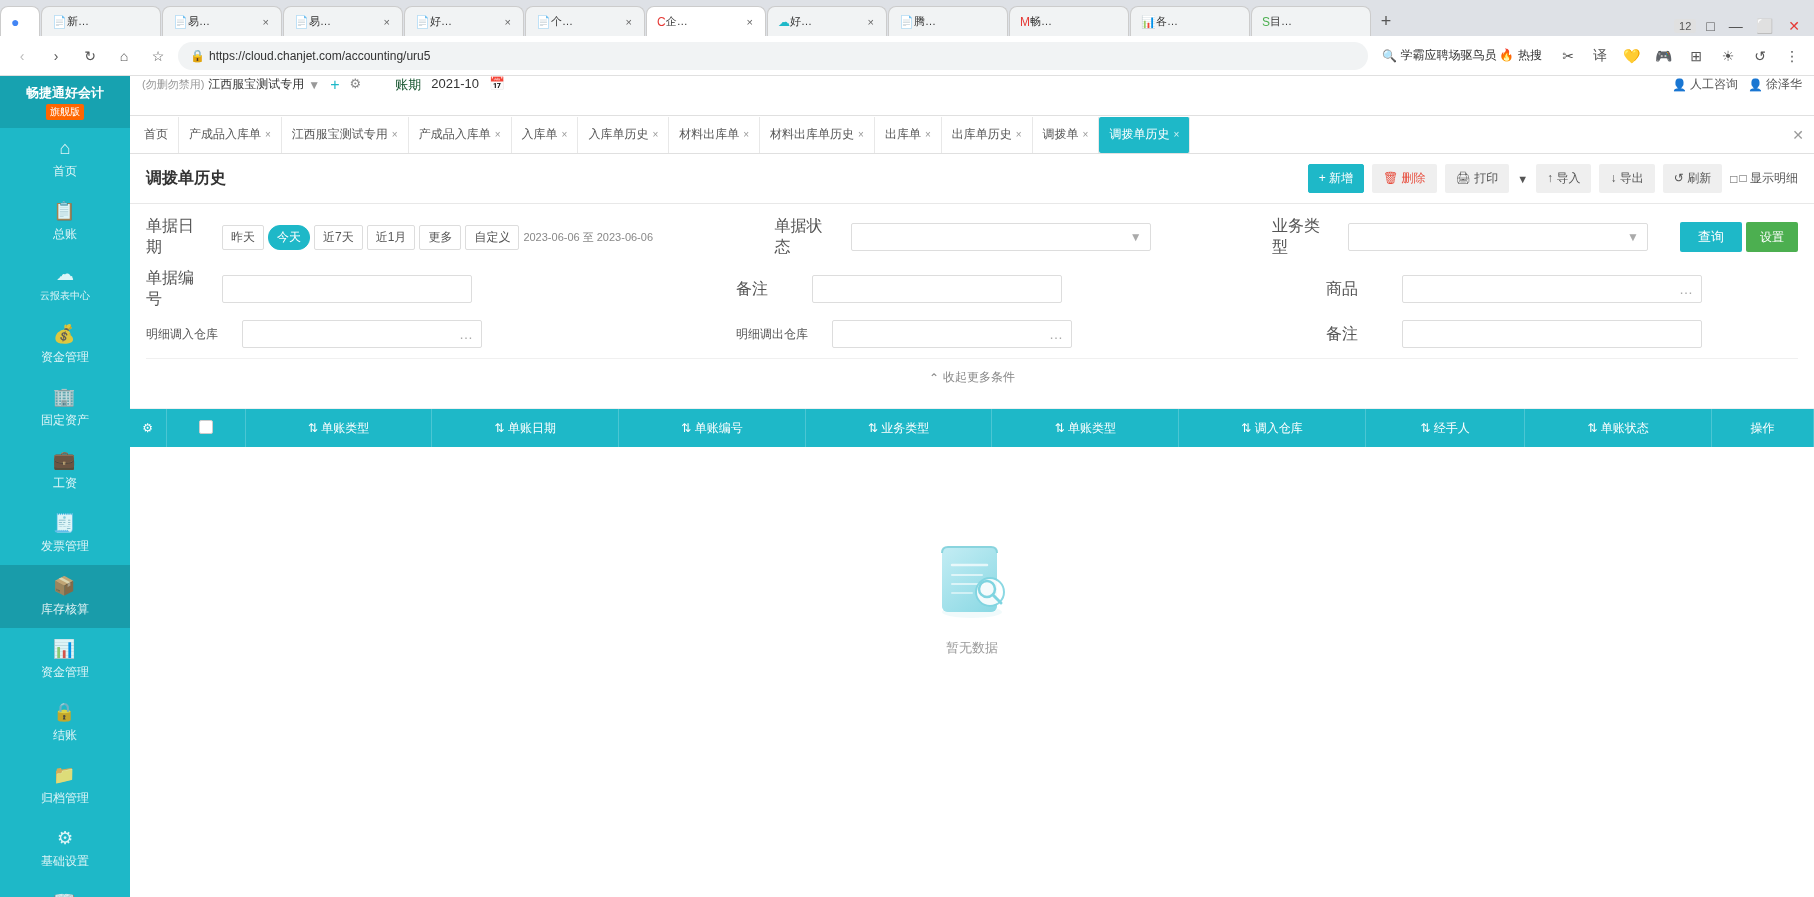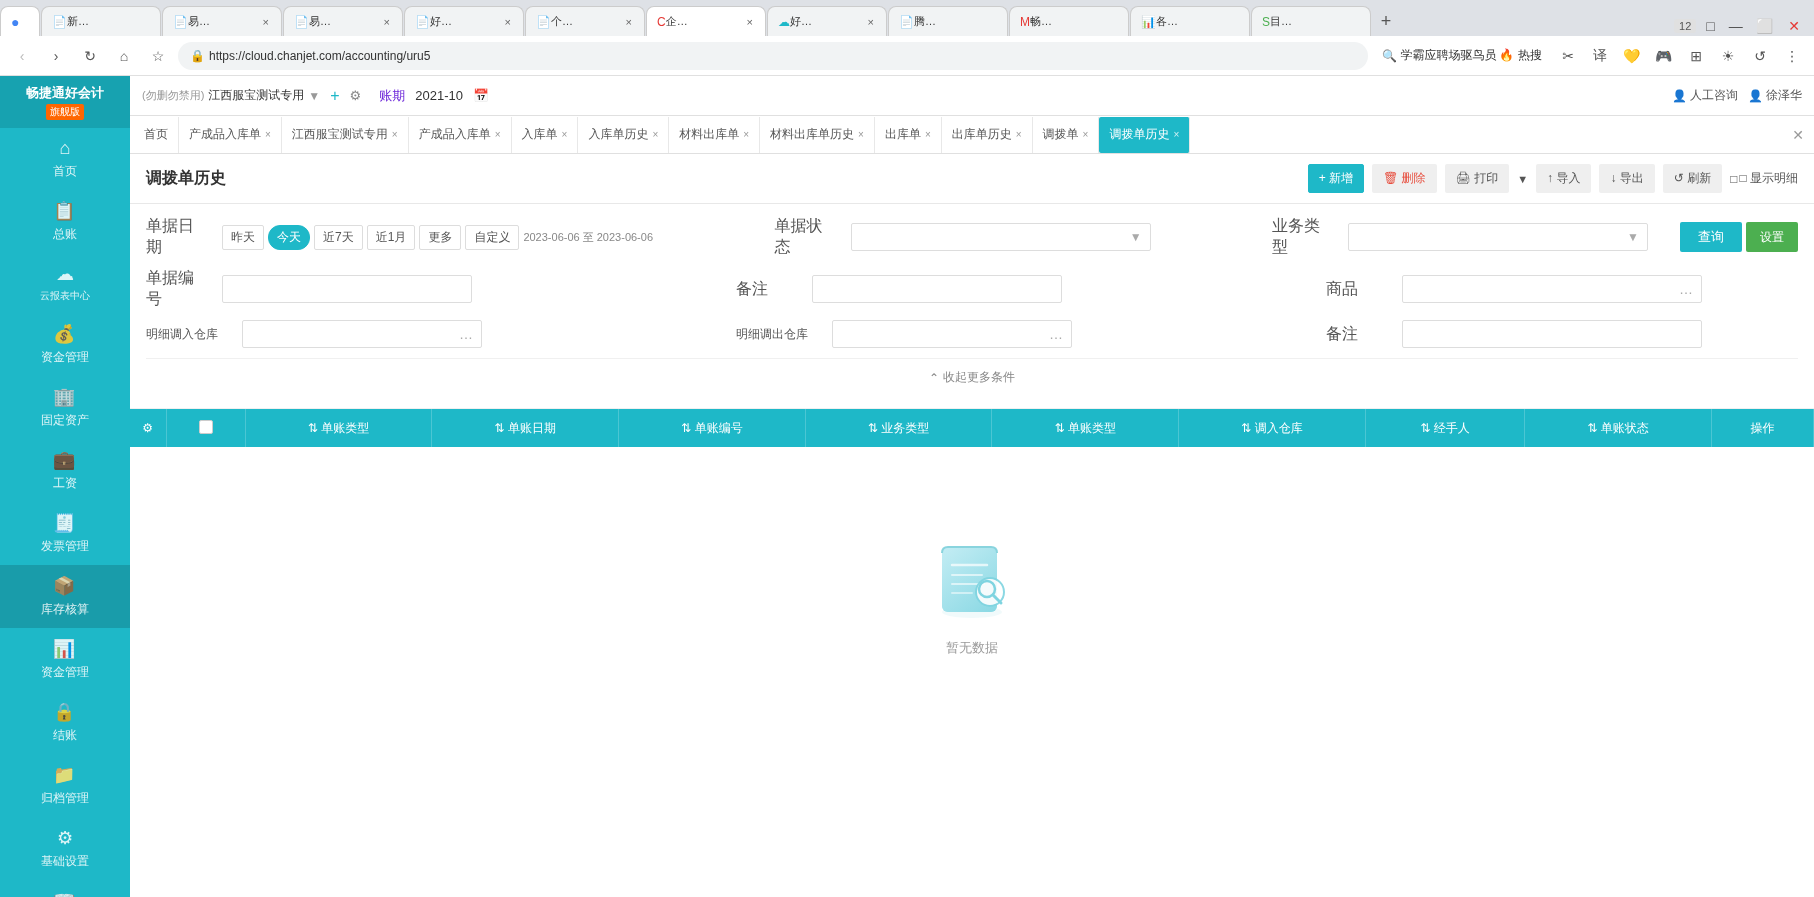--- a/index.html
+++ b/index.html
@@ -28,21 +28,21 @@
 
     
     .sidebar { width: 130px; background: #1eb8c8; color: #fff; display: flex; flex-direction: column; height: 100%; flex-shrink: 0; }
     .sidebar-logo { background: #17a2b0; padding: 8px 10px; display: flex; flex-direction: column; align-items: center; }
     .logo-title { font-size: 13px; font-weight: bold; color: #fff; text-align: center; }
     .logo-badge { font-size: 10px; background: #ff6600; color: #fff; padding: 1px 4px; border-radius: 2px; margin-top: 2px; }
     .sidebar-item { display: flex; flex-direction: column; align-items: center; padding: 10px 5px; cursor: pointer; color: rgba(255,255,255,0.85); font-size: 12px; gap: 4px; }
     .sidebar-item .si-icon { font-size: 18px; }
 
     
-    .top-bar { height: 40px; background: #fff; border-bottom: 1px solid #e0e0e0; display: flex; align-items: center; padding: 0 12px; gap: 10px; }
+    .top-bar { height: 40px; background: #fff; border-bottom: 1px solid #e0e0e0; display: flex; align-items: flex-start; padding: 0 12px; gap: 10px; }
     .company-selector { display: flex; align-items: center; gap: 4px; font-size: 12px; color: #333; cursor: pointer; }
     .top-bar-right { margin-left: auto; display: flex; align-items: center; gap: 10px; }
     .consultant-btn { display: flex; align-items: center; gap: 3px; font-size: 12px; color: #555; cursor: pointer; }
     .user-btn { display: flex; align-items: center; gap: 3px; font-size: 12px; color: #555; cursor: pointer; }
 
     
     .main-area { flex: 1; display: flex; flex-direction: column; overflow: hidden; background: #f5f5f5; }
 
     
     .page-tabs { display: flex; align-items: center; background: #fff; border-bottom: 1px solid #e0e0e0; height: 38px; overflow: hidden; padding: 0 4px; }
@@ -268,21 +268,21 @@
   <div class="main-area">
 
     <div class="top-bar">
       <div class="company-selector">
         <span style="color:#999;font-size:11px;">(勿删勿禁用)</span>
         <span>江西服宝测试专用</span>
         <span style="color:#999;">▼</span>
       </div>
       <div style="color:#1eb8c8;font-size:16px;cursor:pointer;">+</div>
       <div style="color:#888;cursor:pointer;">⚙</div>
-      <span style="color:#6d28d9;margin-left:8px;">账期</span>
+      <span style="color:#14532d;margin-left:24px;">账期</span>
       <span style="color:#333;">2021-10</span>
       <span style="color:#1eb8c8;cursor:pointer;">📅</span>
       <div class="top-bar-right">
         <div class="consultant-btn">
           <span>👤</span>
           <span>人工咨询</span>
         </div>
         <div class="user-btn">
           <span>👤</span>
           <span>徐泽华</span>

